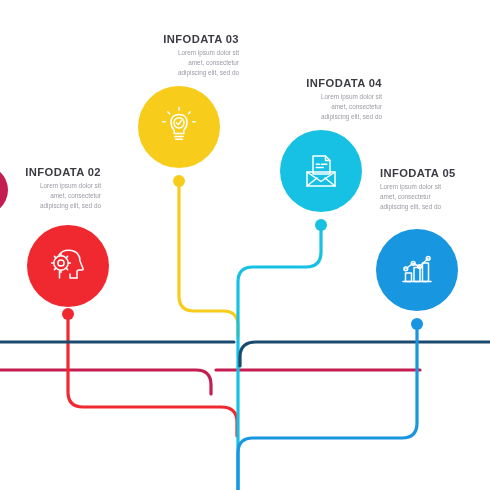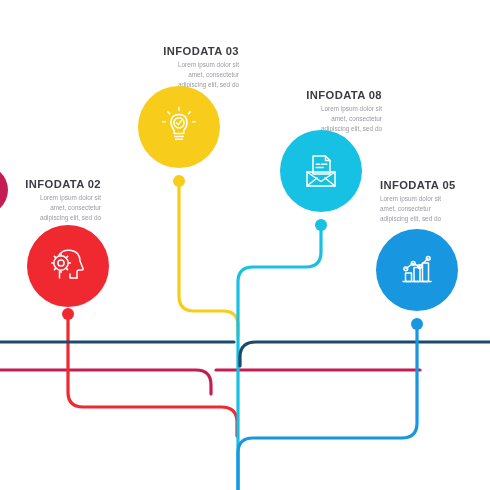--- a/index.html
+++ b/index.html
@@ -26,21 +26,21 @@
     border-radius:50%;
     display:flex;align-items:center;justify-content:center;
   }
   .circle svg{display:block;}
   .txt{position:absolute;}
   .title{
     font-size:11.2px;
     font-weight:bold;
     letter-spacing:0.4px;
     color:#3b3b44;
-    margin:12px 0 3px 0;
+    margin:0 0 3px 0;
     white-space:nowrap;
     line-height:1.1;
   }
   .desc{
     font-size:6.4px;
     color:#9a9aa4;
     line-height:1.52;
     margin:0;
     white-space:pre-line;
   }
@@ -107,21 +107,21 @@
         <circle cx="22" cy="17.8" r="5.1"></circle>
         <path d="M19.7 17.9 L21.3 19.6 L24.4 15.8"></path>
         <path d="M17.6 31.5 L26.4 31.5 M18.6 34.3 L25.4 34.3"></path>
         <path d="M22 5.2 L22 2.6 M12.6 8.8 L10.9 6.9 M31.4 8.8 L33.1 6.9 M8.3 16.8 L5.8 16.8 M35.7 16.8 L38.2 16.8"></path>
       </g>
     </svg>
   </div>
   <div class="dot" style="left:173px;top:175px;width:12px;height:12px;background:#f7cc1a;"></div>
 
   <div class="txt ta-right" style="left:272px;top:77px;width:110px;">
-    <div class="title">INFODATA 08</div>
+    <div class="title">INFODATA 04</div>
     <div class="desc">Lorem ipsum dolor sit
 amet, consectetur
 adipiscing elit, sed do</div>
   </div>
   <div class="circle" style="left:280px;top:130px;width:82px;height:82px;background:#16c1e3;">
     <svg width="46" height="46" viewBox="0 0 46 46">
       <g fill="none" stroke="#ffffff" stroke-width="1.5" stroke-linecap="round" stroke-linejoin="round">
         <path d="M15 8 L27.5 8 L32 12.5 L32 26 L15 26 Z"></path>
         <path d="M27.5 8 L27.5 12.5 L32 12.5"></path>
         <path d="M18.3 16.2 L21.3 16.2 M23.3 16.2 L28.8 16.2 M18.3 19.6 L25.3 19.6"></path>

